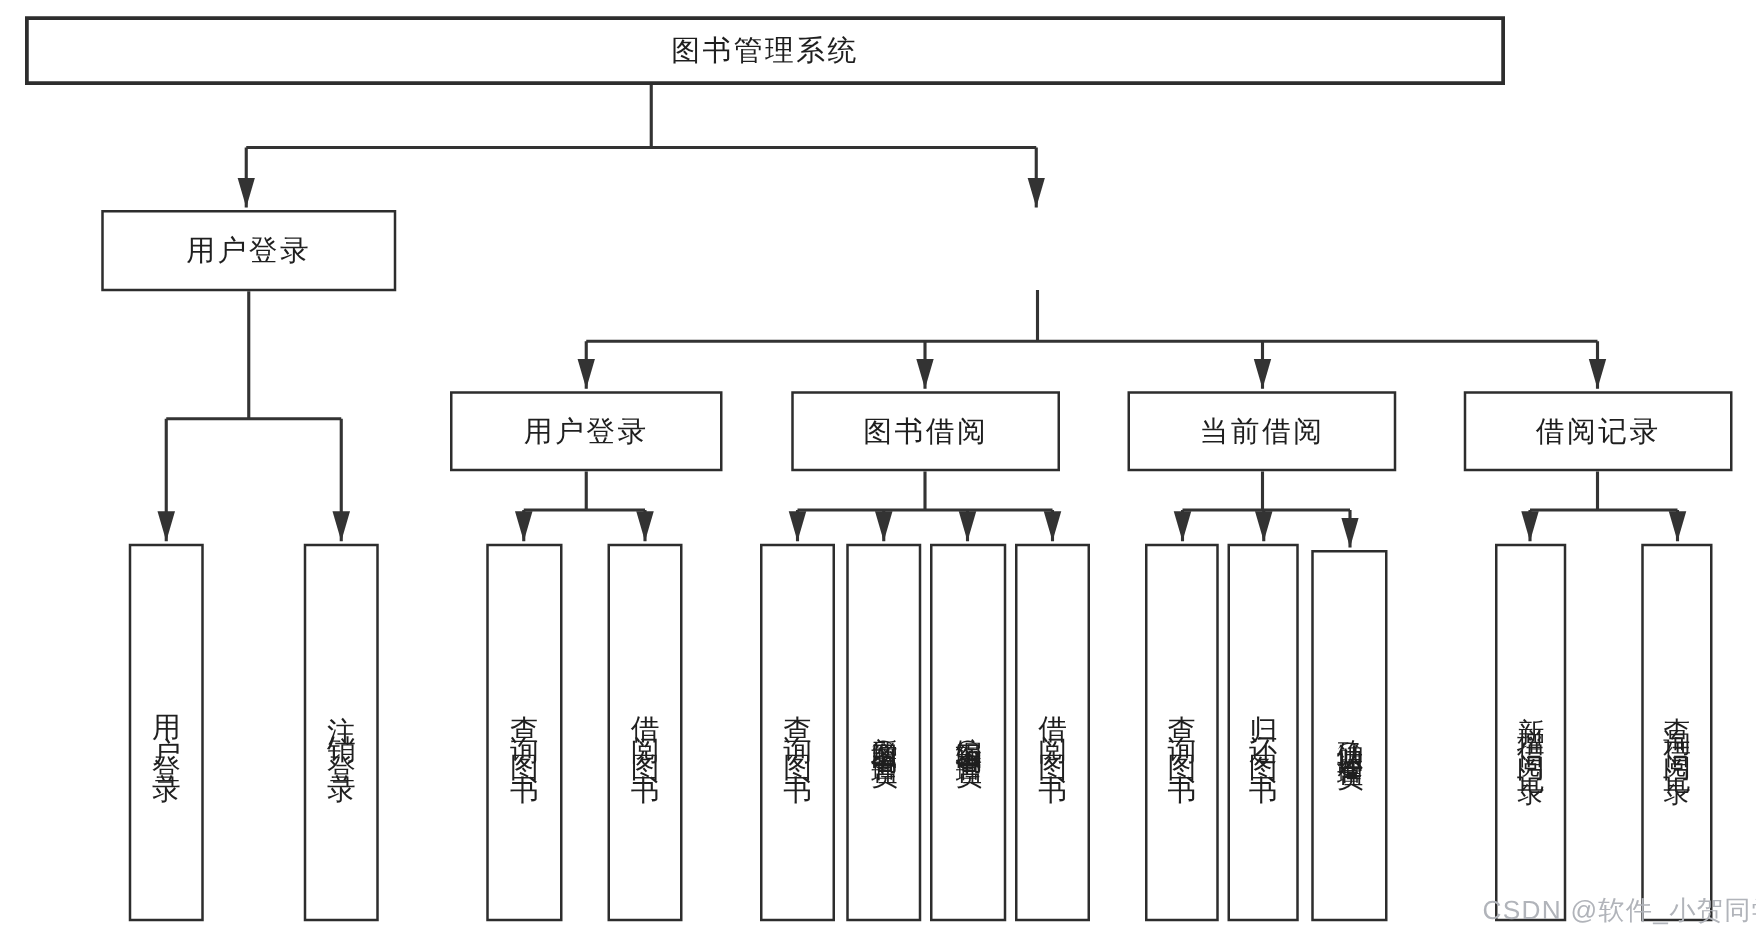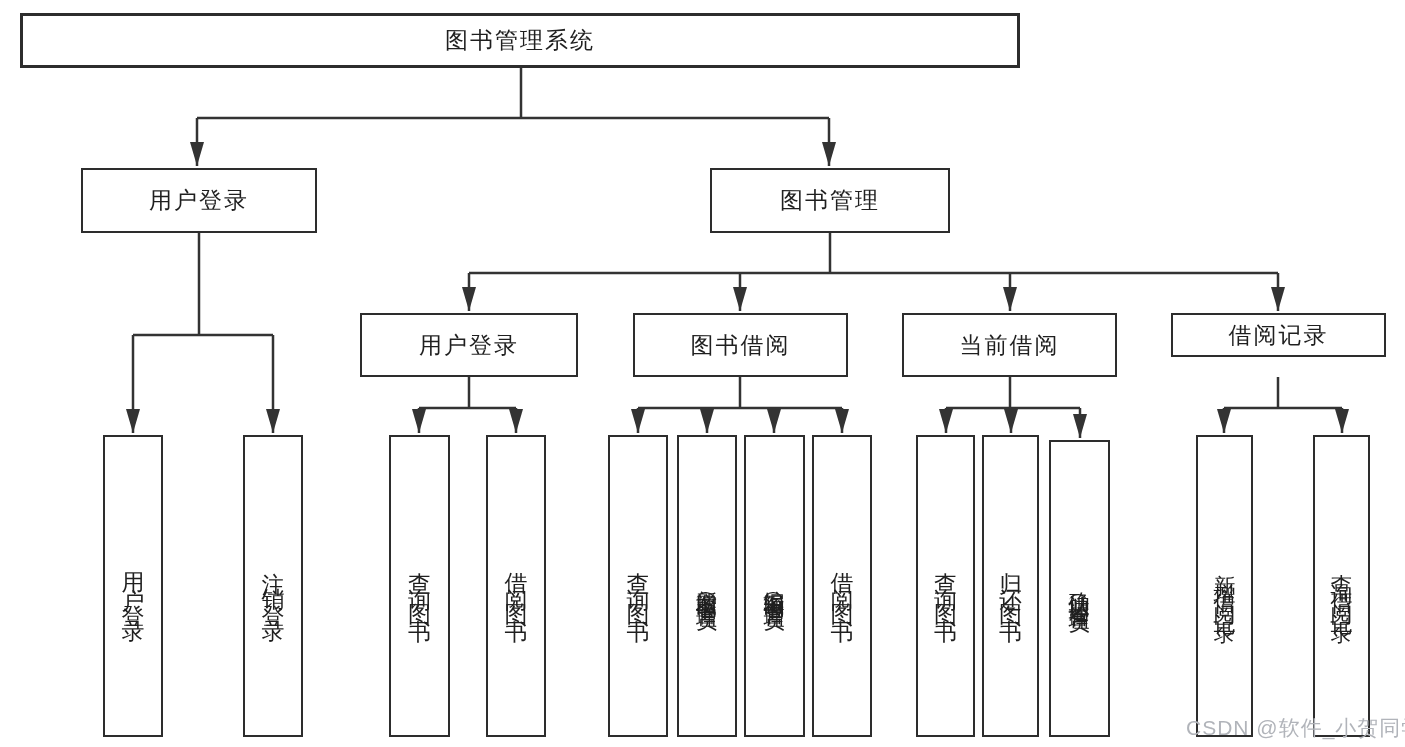--- a/index.html
+++ b/index.html
@@ -107,41 +107,38 @@
       <path d="M1011,408 V433" marker-end="url(#arrow)"></path>
       <path d="M1080,408 V438" marker-end="url(#arrow)"></path>
 
       <path d="M1278,377 V408"></path>
       <path d="M1224,408 H1342"></path>
       <path d="M1224,408 V433" marker-end="url(#arrow)"></path>
       <path d="M1342,408 V433" marker-end="url(#arrow)"></path>
     </g>
   </svg>
 
-  <div class="node hbox" style="left:20px; top:13px; width:1000px; height:55px; border-width:3px;">
+  <div class="node hbox" style="left:20px; top:13px; width:1184px; height:55px; border-width:3px;">
     <span>图书管理系统</span>
   </div>
 
   <div class="node hbox" style="left:81px; top:168px; width:236px; height:65px;">
     <span>用户登录</span>
-  </div>
-  <div class="node hbox" style="left:710px; top:168px; width:240px; height:65px;">
-    <span>图书管理</span>
   </div>
 
   <div class="node hbox" style="left:360px; top:313px; width:218px; height:64px;">
     <span>用户登录</span>
   </div>
   <div class="node hbox" style="left:633px; top:313px; width:215px; height:64px;">
     <span>图书借阅</span>
   </div>
   <div class="node hbox" style="left:902px; top:313px; width:215px; height:64px;">
     <span>当前借阅</span>
   </div>
-  <div class="node hbox" style="left:1171px; top:313px; width:215px; height:44px;">
+  <div class="node hbox" style="left:1171px; top:313px; width:215px; height:64px;">
     <span>借阅记录</span>
   </div>
 
   <div class="node vbox" style="left:103px; top:435px; width:60px; height:302px;">
     <span class="s4">用户登录</span>
   </div>
   <div class="node vbox" style="left:243px; top:435px; width:60px; height:302px;">
     <span class="s4">注销登录</span>
   </div>
 

